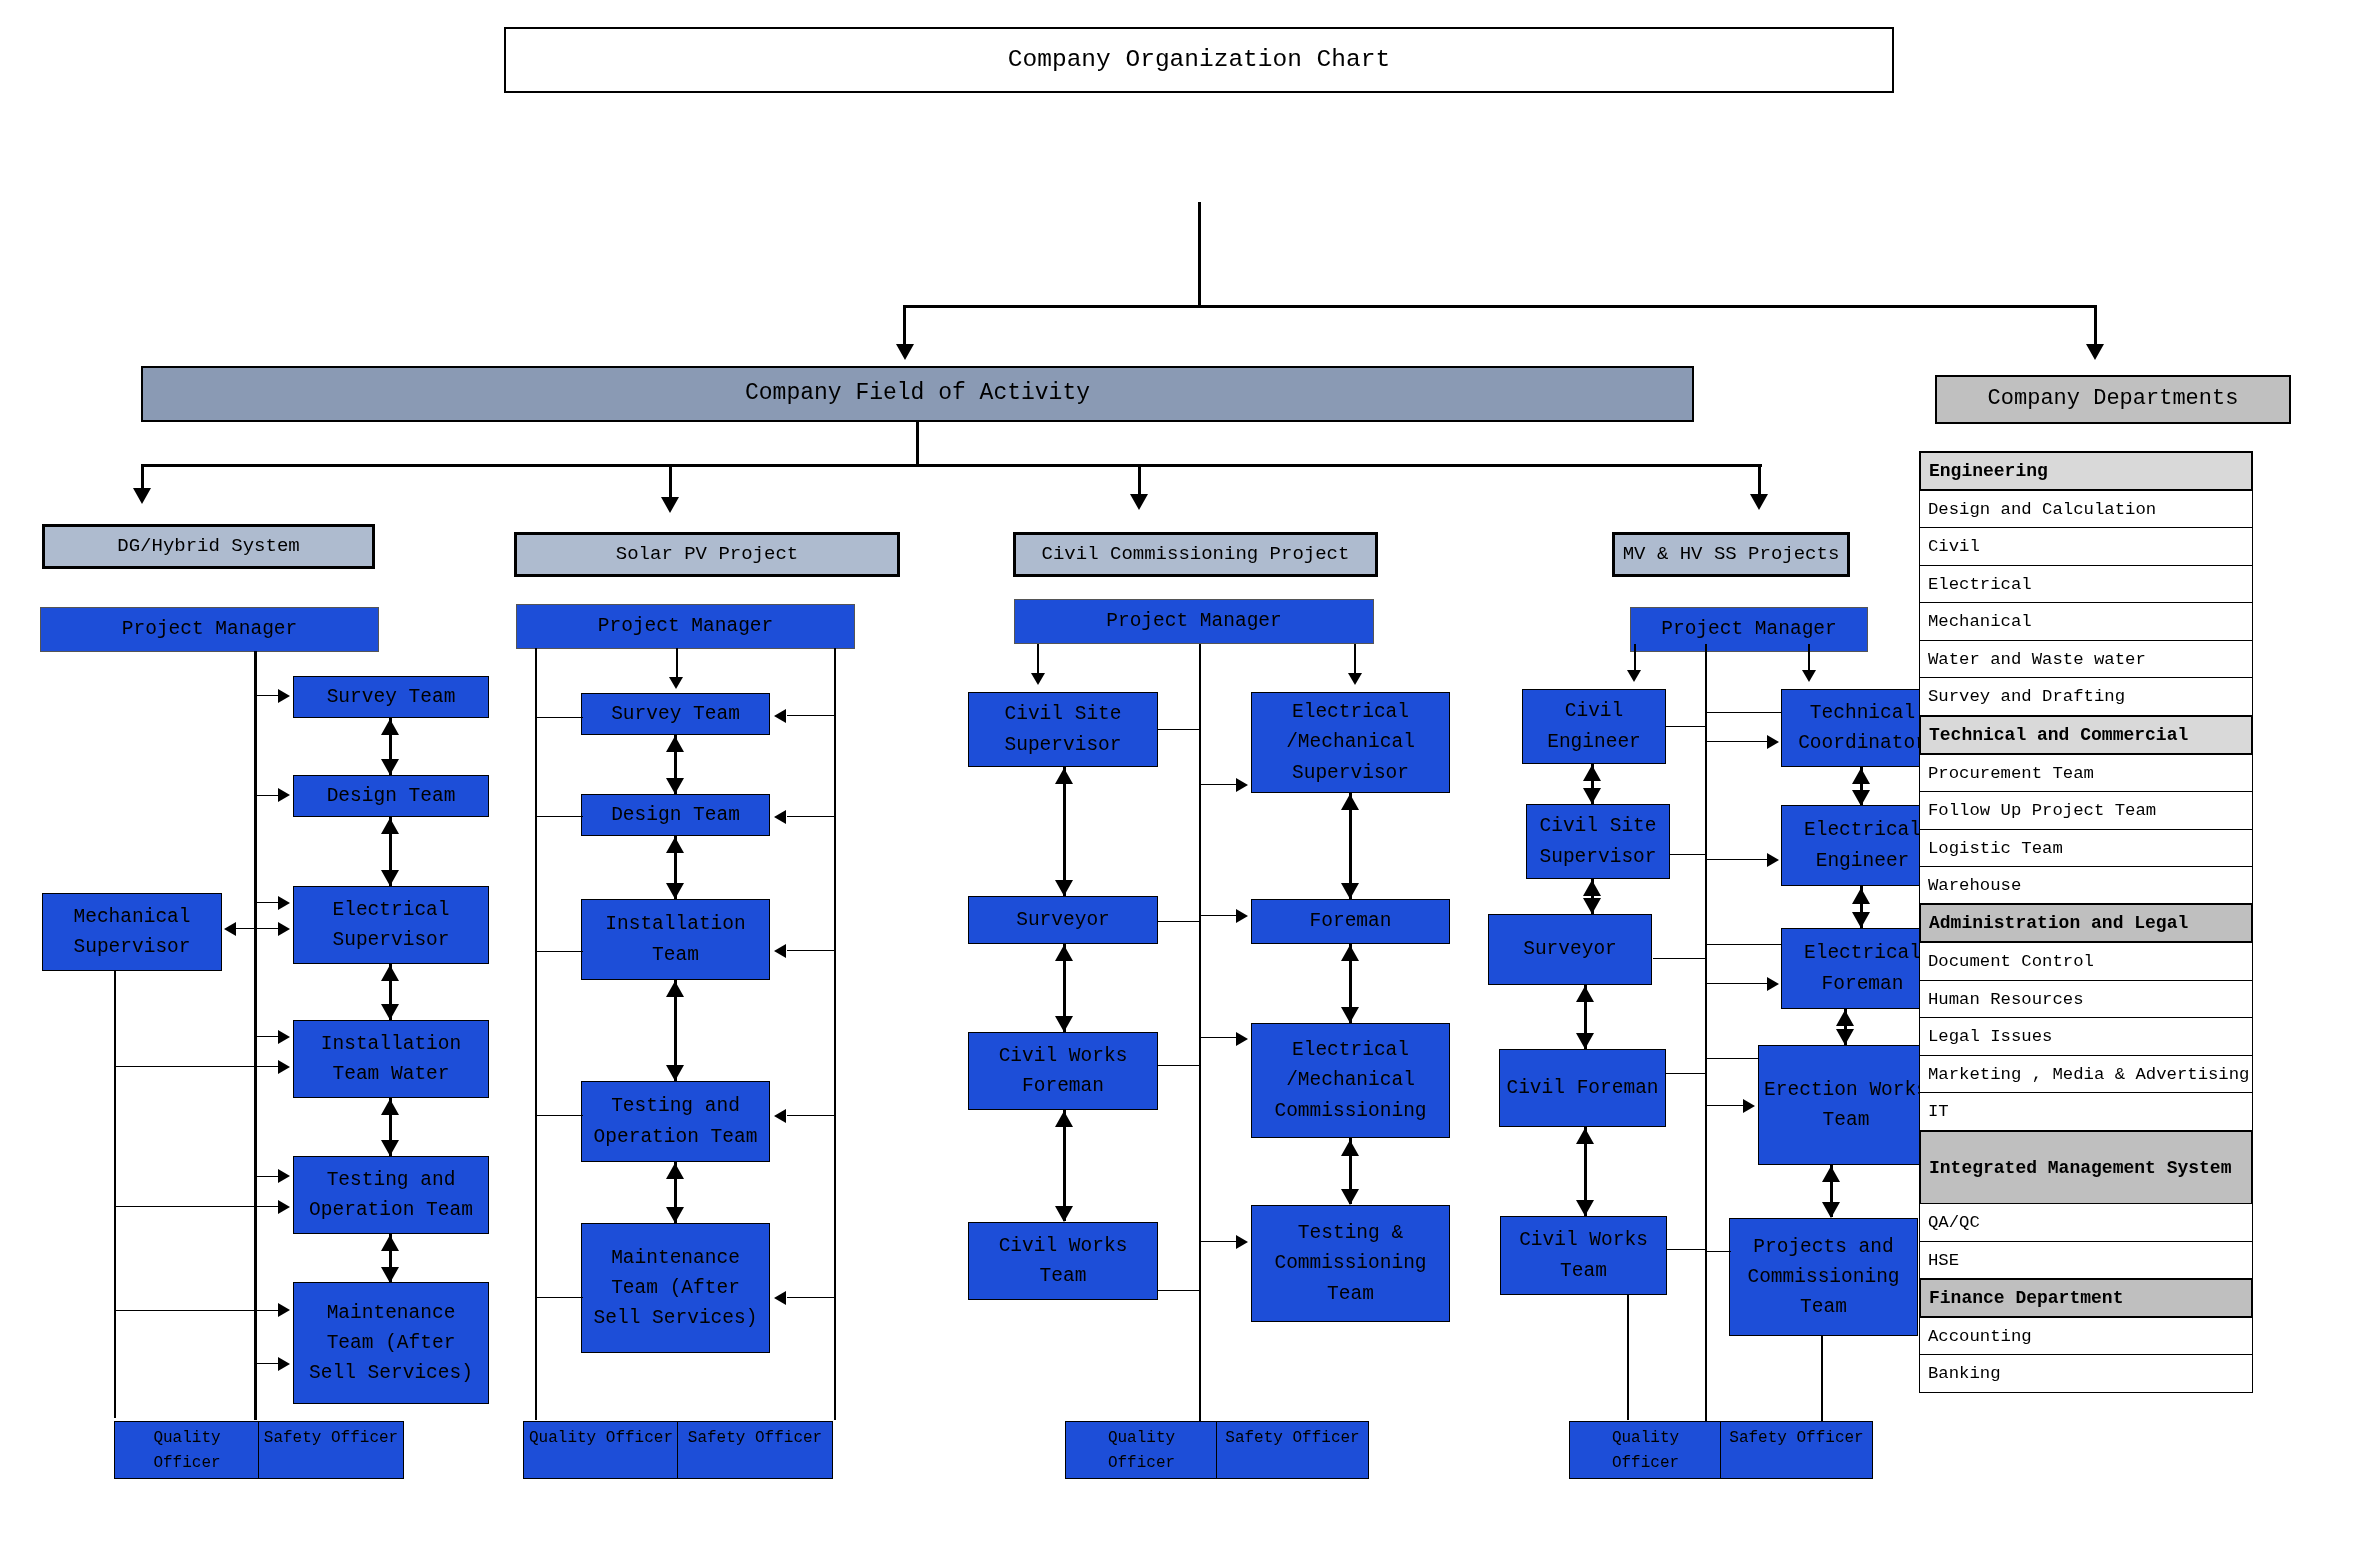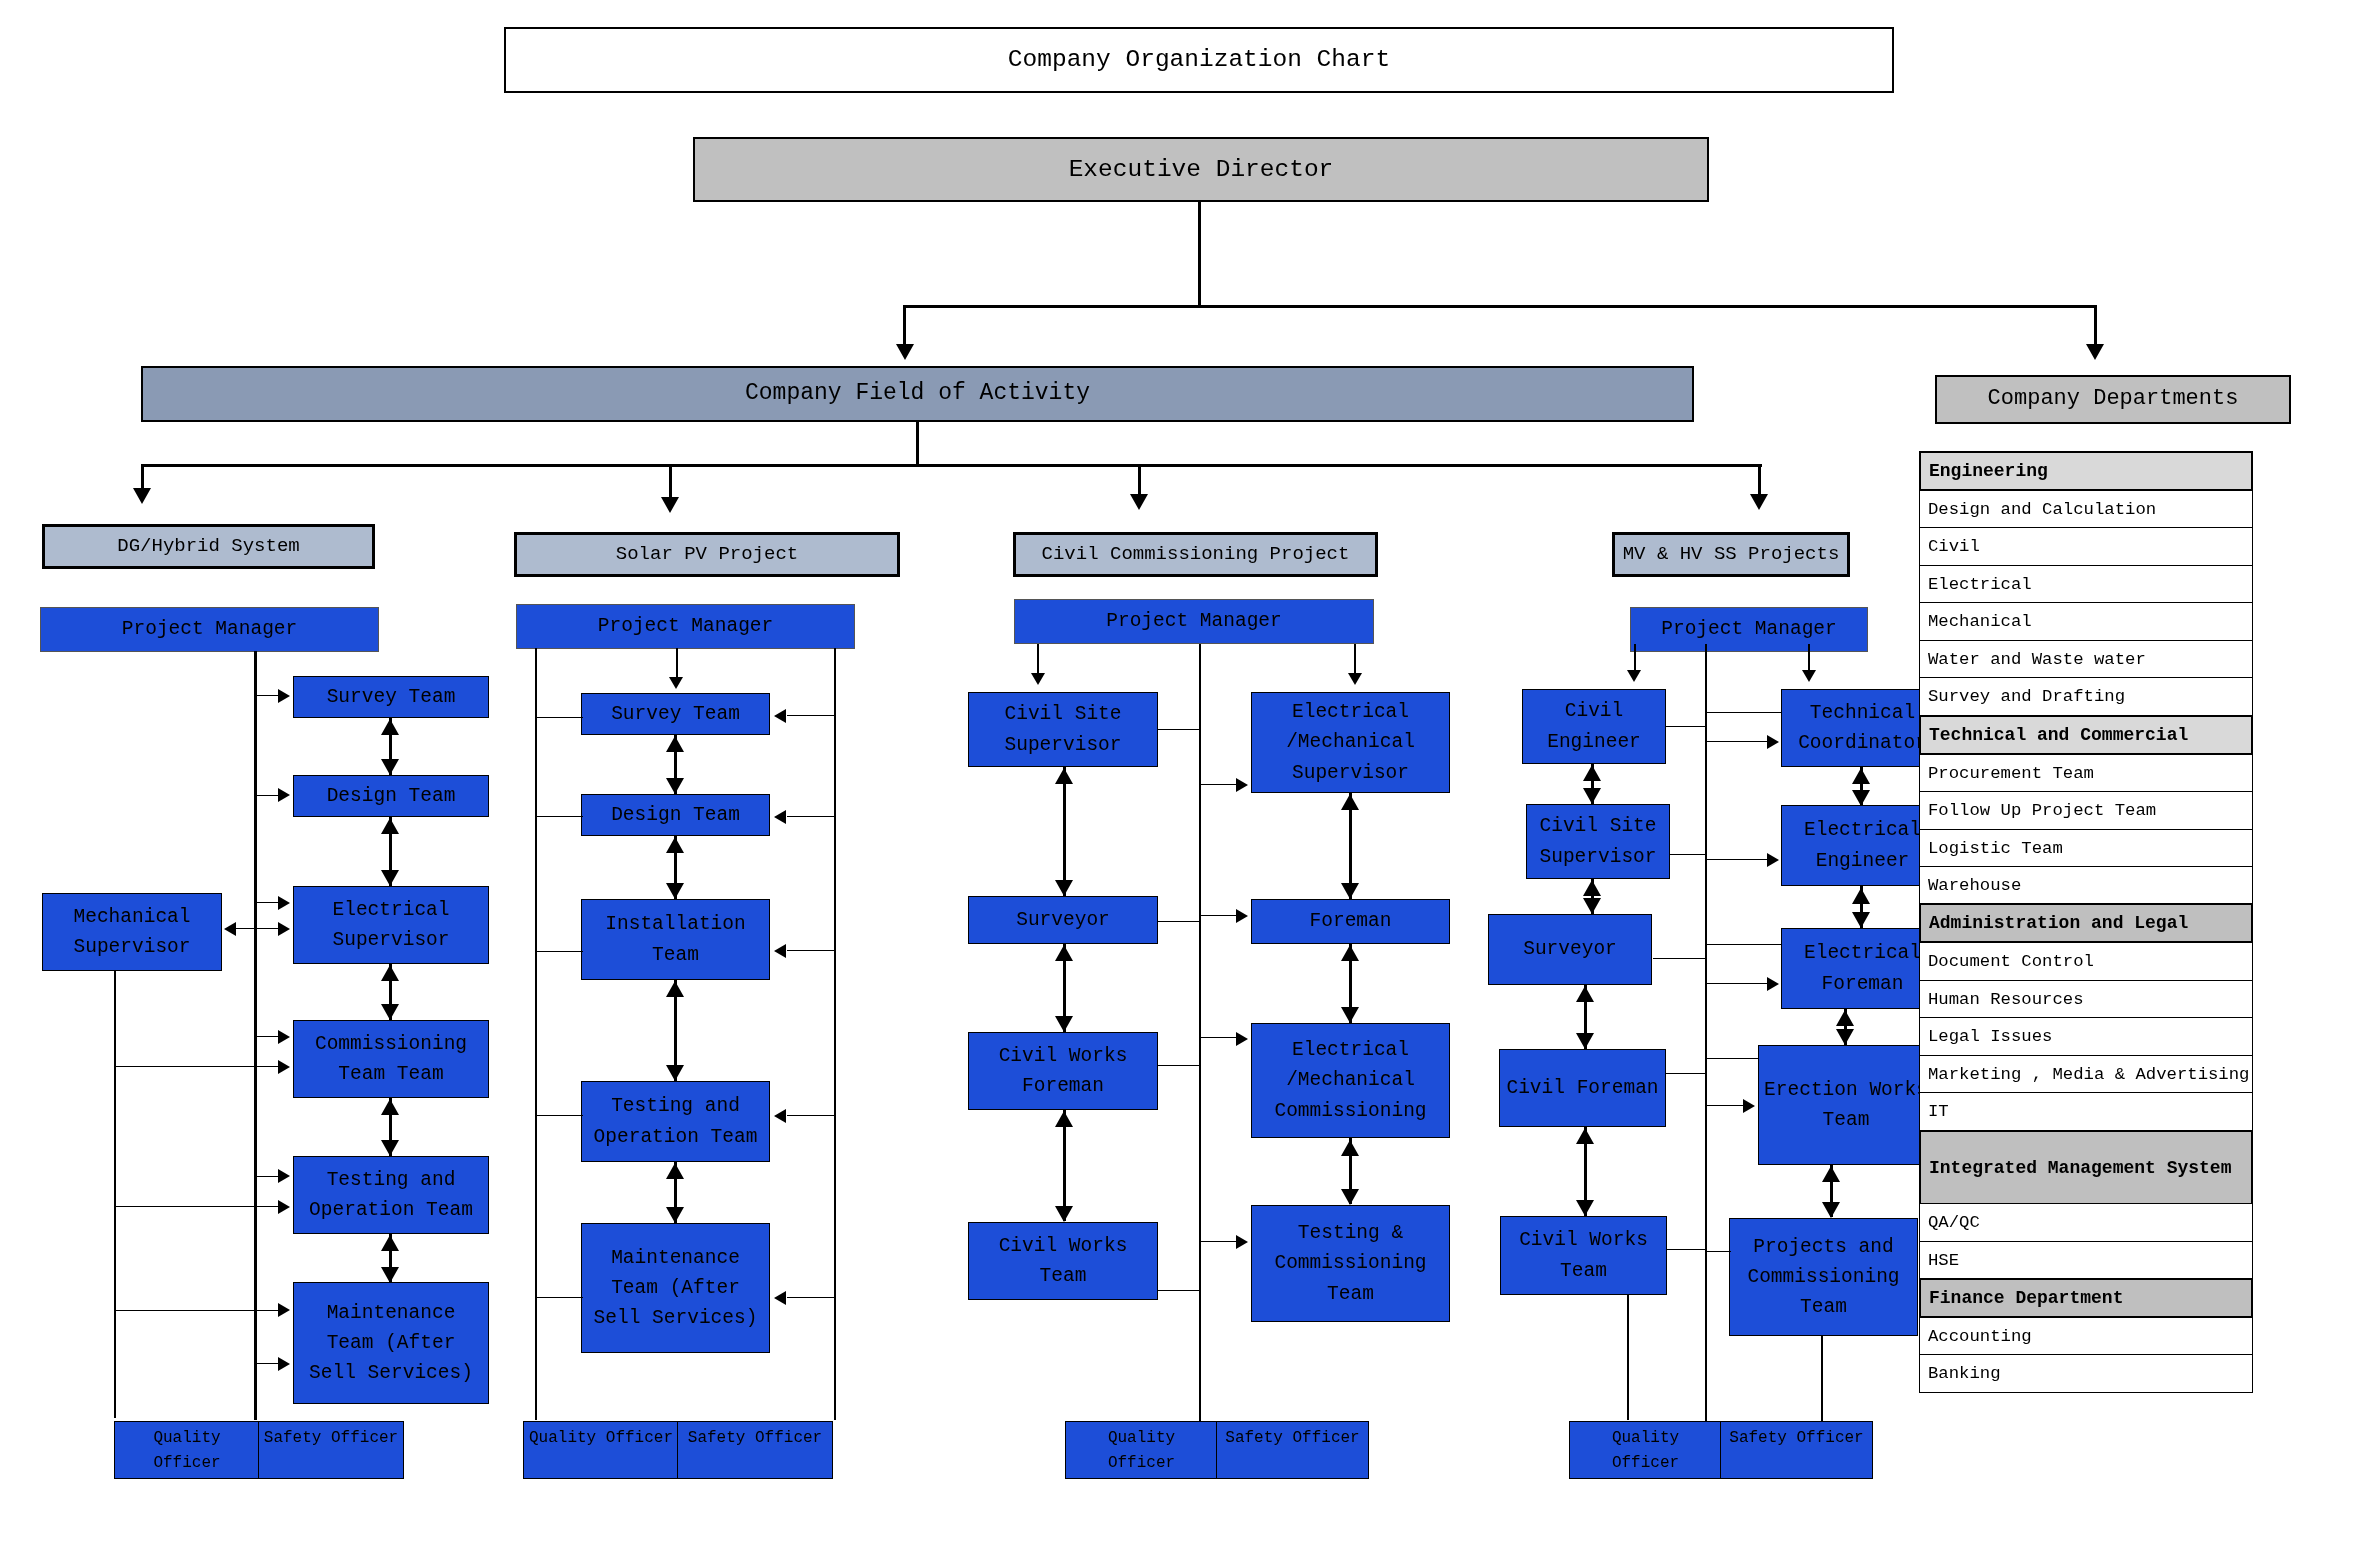--- a/index.html
+++ b/index.html
@@ -105,23 +105,20 @@
 </style>
 </head>
 <body>
 
 <div id="root">
 
   <div class="box title-box" style="left:504px;top:27px;width:1390px;height:66px;">
     <span>Company Organization Chart</span>
   </div>
 
-  <div class="box exec-box" style="left:693px;top:137px;width:1016px;height:65px;">
-    <span>Executive Director</span>
-  </div>
 
   <div class="ln vl" style="left:1198px;top:202px;width:2.9px;height:105px;"></div>
 
   <div class="ln hl" style="left:903px;top:305px;width:1193px;height:2.9px;"></div>
 
   <div class="ln vl" style="left:903px;top:305px;width:2.9px;height:45px;"></div>
   <div class="arr arr-down" style="left:896px;top:344px;"></div>
 
   <div class="ln vl" style="left:2094px;top:305px;width:2.9px;height:45px;"></div>
   <div class="arr arr-down" style="left:2086px;top:344px;"></div>
@@ -171,21 +168,21 @@
   <div class="box node" style="left:293px;top:676px;width:196px;height:42px;">
     <span>Survey Team</span>
   </div>
   <div class="box node" style="left:293px;top:775px;width:196px;height:42px;">
     <span>Design  Team</span>
   </div>
   <div class="box node" style="left:293px;top:886px;width:196px;height:78px;">
     <span>Electrical Supervisor</span>
   </div>
   <div class="box node" style="left:293px;top:1020px;width:196px;height:78px;">
-    <span>Commissioning Team Team</span>
+    <span>Installation Team Water</span>
   </div>
   <div class="box node" style="left:293px;top:1156px;width:196px;height:78px;">
     <span>Testing and Operation Team</span>
   </div>
   <div class="box node" style="left:293px;top:1282px;width:196px;height:122px;">
     <span>Maintenance Team (After Sell Services)</span>
   </div>
   <div class="box node" style="left:42px;top:893px;width:180px;height:78px;">
     <span>Mechanical Supervisor</span>
   </div>

